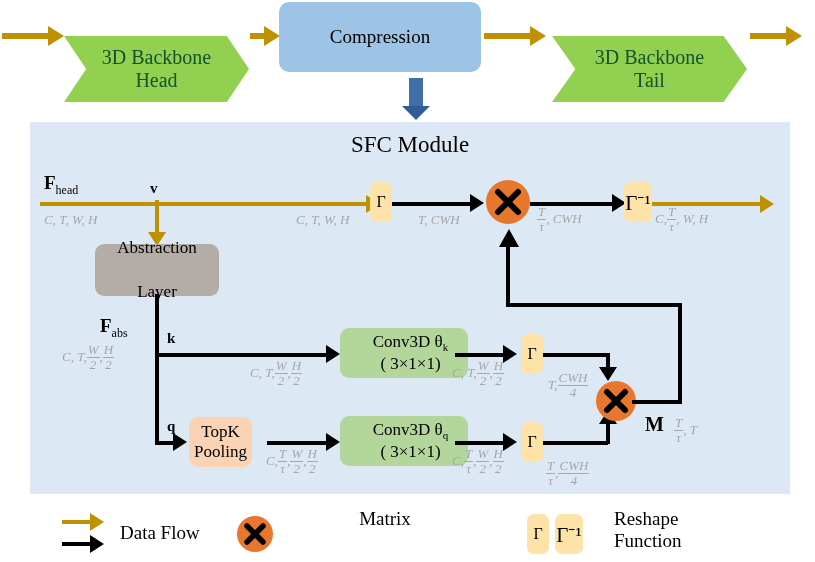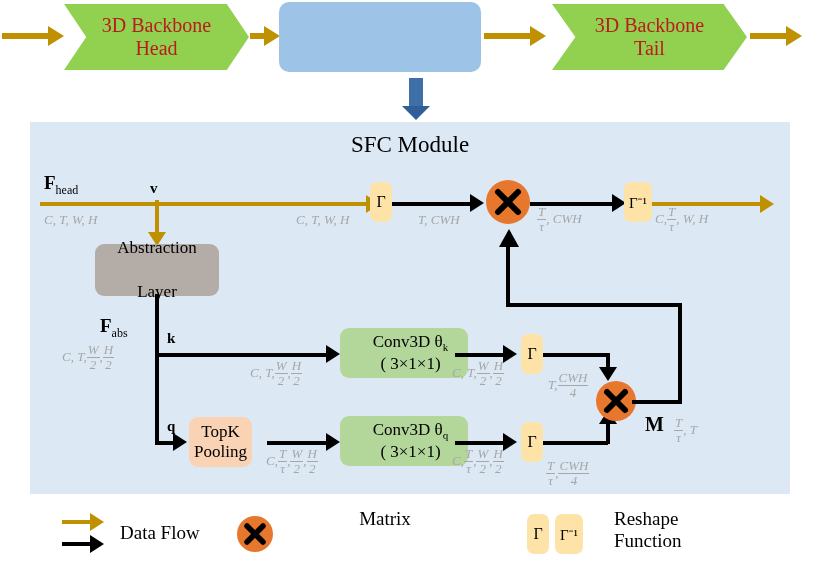--- a/index.html
+++ b/index.html
@@ -11,23 +11,24 @@
     overflow:hidden;
   }
   .abs{position:absolute;}
   
   #top-pipeline{position:absolute;left:0;top:0;width:815px;height:78px;}
   .chev{
     position:absolute;
     background:#92d050;
     display:flex;align-items:center;justify-content:center;
     text-align:center;
-    color:#b91c1c;
+    color:#14532d;
     font-size:20px;line-height:1.15;
     clip-path:polygon(0% 0%, 88% 0%, 100% 50%, 88% 100%, 0% 100%, 12% 50%);
+    margin-top:32px;
   }
   .rbox{
     position:absolute;
     background:#9dc3e6;
     border-radius:10px;
     display:flex;align-items:center;justify-content:center;
     text-align:center;
     color:#000;font-size:19px;line-height:1.2;
   }
   
@@ -72,21 +73,21 @@
   .peachbox{
     position:absolute;background:#fad2b4;border-radius:9px;
     display:flex;flex-direction:column;align-items:center;justify-content:center;
     font-size:17px;color:#000;line-height:1.2;text-align:center;
   }
   .gamma{
     position:absolute;background:#fde3a7;border-radius:7px;
     display:flex;align-items:center;justify-content:center;
     font-size:16px;color:#000;
   }
-  .gamma.inv{font-size:15px;text-align:center;}
+  .gamma.inv{font-size:21px;text-align:center;}
   .mulcircle{
     position:absolute;border-radius:50%;background:#e8772e;
   }
   .mulcircle svg{display:block;}
   
   .hline{position:absolute;height:0;border-top-style:solid;}
   .vline{position:absolute;width:0;border-left-style:solid;}
   .gold{border-color:#bf9000;}
   .blk{border-color:#000000;}
   .arrowhead{position:absolute;width:0;height:0;}
@@ -107,20 +108,21 @@
       <div>3D Backbone</div>
       <div>Head</div>
     </div>
   </div>
 
   <div class="hline gold abs" style="left:250px;top:33px;width:18px;border-top-width:6px;"></div>
   <div class="arrowhead abs" style="left:264px;top:26px;border-left:16px solid #bf9000;border-top:10px solid transparent;border-bottom:10px solid transparent;"></div>
 
   <div class="rbox" style="left:279px;top:2px;width:202px;height:70px;">
     <div>
+      <div>Compression</div>
     </div>
   </div>
 
   <div class="hline gold abs" style="left:484px;top:33px;width:50px;border-top-width:6px;"></div>
   <div class="arrowhead abs" style="left:530px;top:26px;border-left:16px solid #bf9000;border-top:10px solid transparent;border-bottom:10px solid transparent;"></div>
 
   <div class="chev" style="left:552px;top:4px;width:195px;height:66px;">
     <div>
       <div>3D Backbone</div>
       <div>Tail</div>

